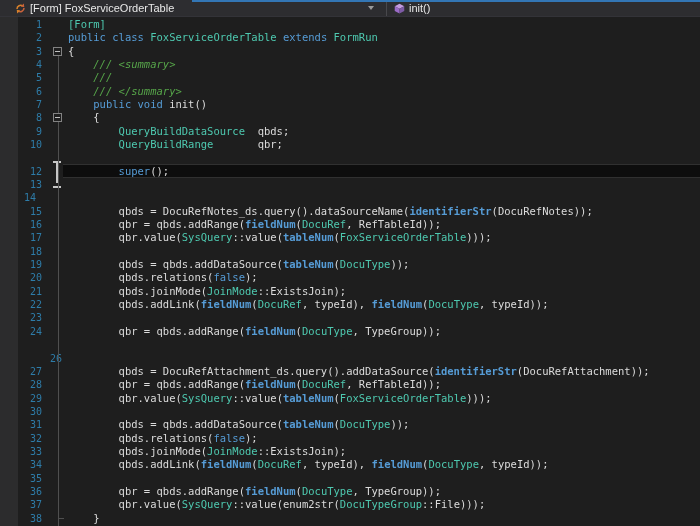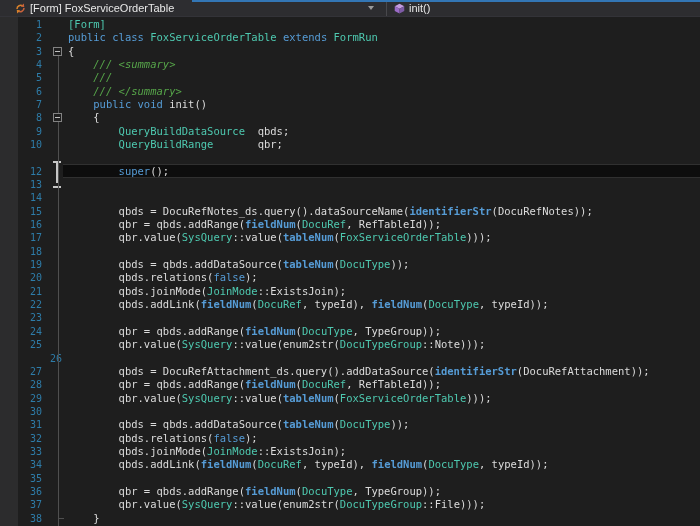--- a/index.html
+++ b/index.html
@@ -128,21 +128,21 @@
       <div class="line" style="top: 147.74px;">
         <div class="hl" style="background: rgb(13, 13, 13);"></div>
         <div class="num" style="color: rgb(46, 124, 168);">12</div>
         <div class="code"><span class="k">        super</span><span class="p">();</span></div>
       </div>
       <div class="line" style="top: 161.08px;">
         <div class="num" style="color: rgb(46, 124, 168);">13</div>
         <div class="code"></div>
       </div>
       <div class="line" style="top: 174.42px;">
-        <div class="num" style="color: rgb(46, 124, 168);">14</div>
+        <div class="num" style="color: rgb(46, 124, 168); text-align: center;">14</div>
         <div class="code"></div>
       </div>
       <div class="line" style="top: 187.76px;">
         <div class="num" style="color: rgb(46, 124, 168);">15</div>
         <div class="code"><span class="p">        qbds = DocuRefNotes_ds.query().dataSourceName(</span><span class="b">identifierStr</span><span class="p">(DocuRefNotes));</span></div>
       </div>
       <div class="line" style="top: 201.1px;">
         <div class="num" style="color: rgb(46, 124, 168);">16</div>
         <div class="code"><span class="p">        qbr = qbds.addRange(</span><span class="b">fieldNum</span><span class="p">(</span><span class="t">DocuRef</span><span class="p">, RefTableId));</span></div>
       </div>
@@ -170,24 +170,20 @@
         <div class="num" style="color: rgb(46, 124, 168);">22</div>
         <div class="code"><span class="p">        qbds.addLink(</span><span class="b">fieldNum</span><span class="p">(</span><span class="t">DocuRef</span><span class="p">, typeId), </span><span class="b">fieldNum</span><span class="p">(</span><span class="t">DocuType</span><span class="p">, typeId));</span></div>
       </div>
       <div class="line" style="top: 294.48px;">
         <div class="num" style="color: rgb(46, 124, 168);">23</div>
         <div class="code"></div>
       </div>
       <div class="line" style="top: 307.82px;">
         <div class="num" style="color: rgb(46, 124, 168);">24</div>
         <div class="code"><span class="p">        qbr = qbds.addRange(</span><span class="b">fieldNum</span><span class="p">(</span><span class="t">DocuType</span><span class="p">, TypeGroup));</span></div>
-      </div>
-      <div class="line" style="top: 321.16px;">
-        <div class="num" style="color: rgb(46, 124, 168);">25</div>
-        <div class="code"><span class="p">        qbr.value(</span><span class="t">SysQuery</span><span class="p">::value(enum2str(</span><span class="t">DocuTypeGroup</span><span class="p">::Note)));</span></div>
       </div>
       <div class="line" style="top: 334.5px;">
         <div class="num" style="color: rgb(46, 124, 168); padding-left: 32px;">26</div>
         <div class="code"></div>
       </div>
       <div class="line" style="top: 347.84px;">
         <div class="num" style="color: rgb(46, 124, 168);">27</div>
         <div class="code"><span class="p">        qbds = DocuRefAttachment_ds.query().addDataSource(</span><span class="b">identifierStr</span><span class="p">(DocuRefAttachment));</span></div>
       </div>
       <div class="line" style="top: 361.18px;">

